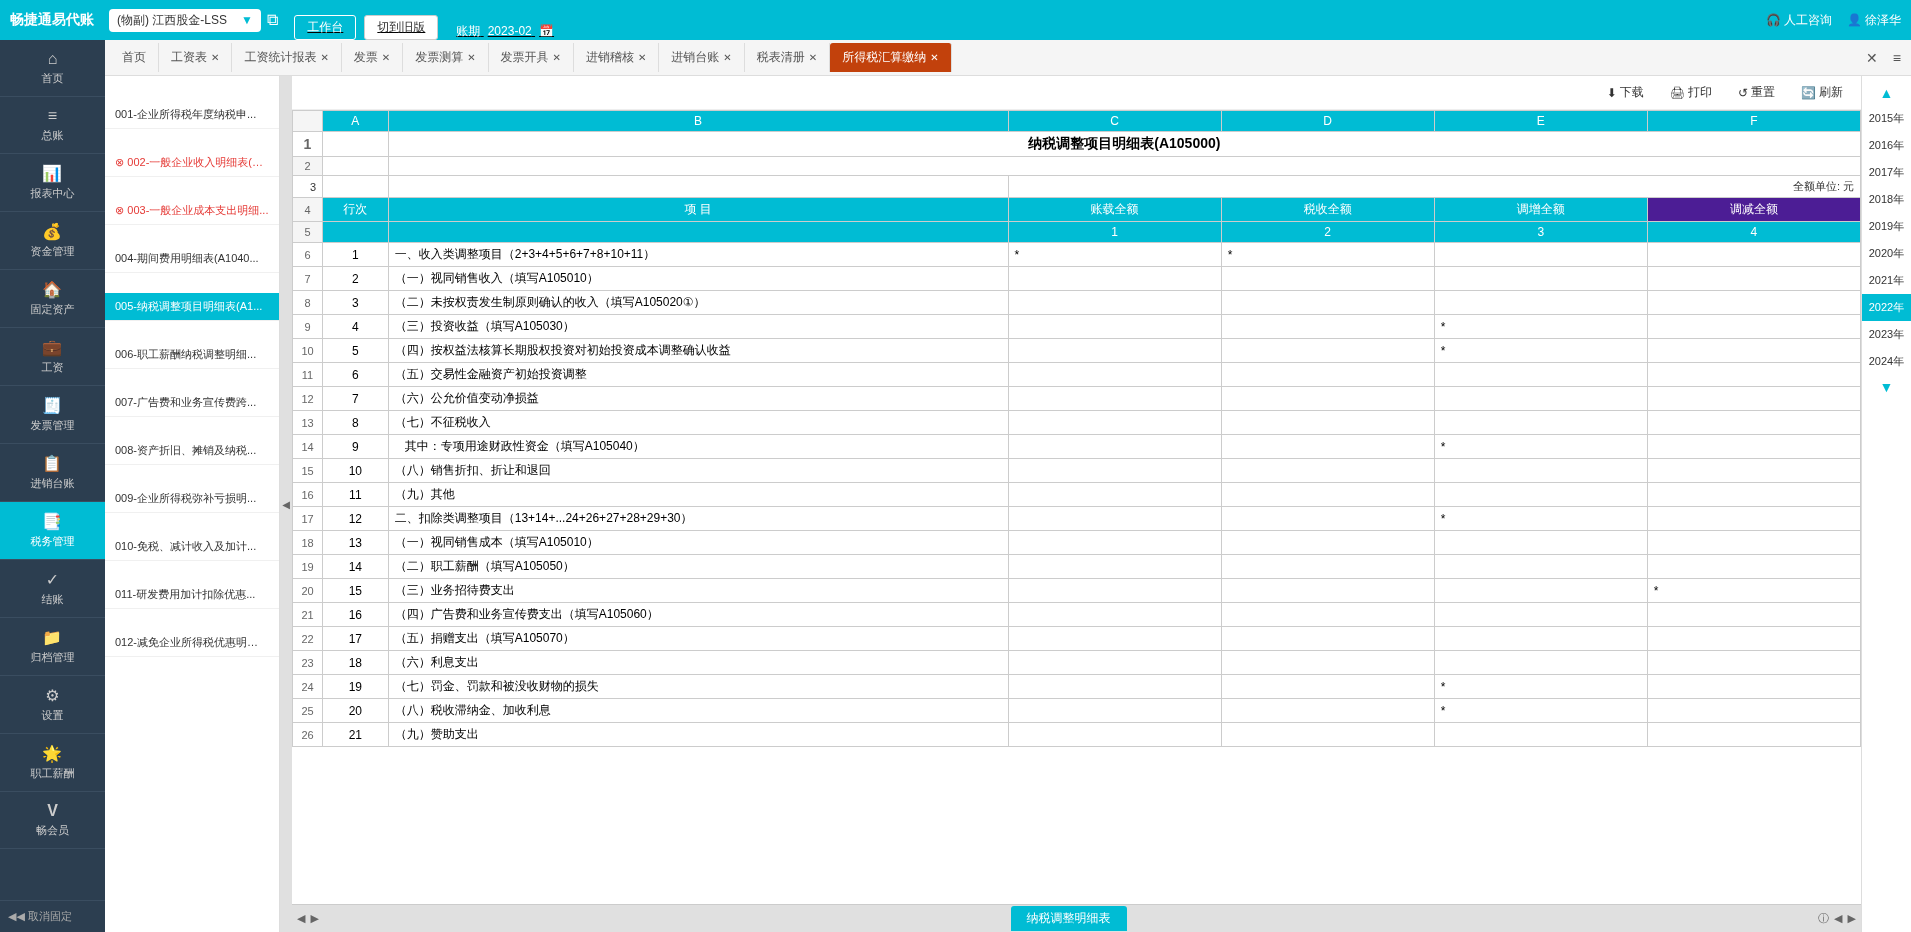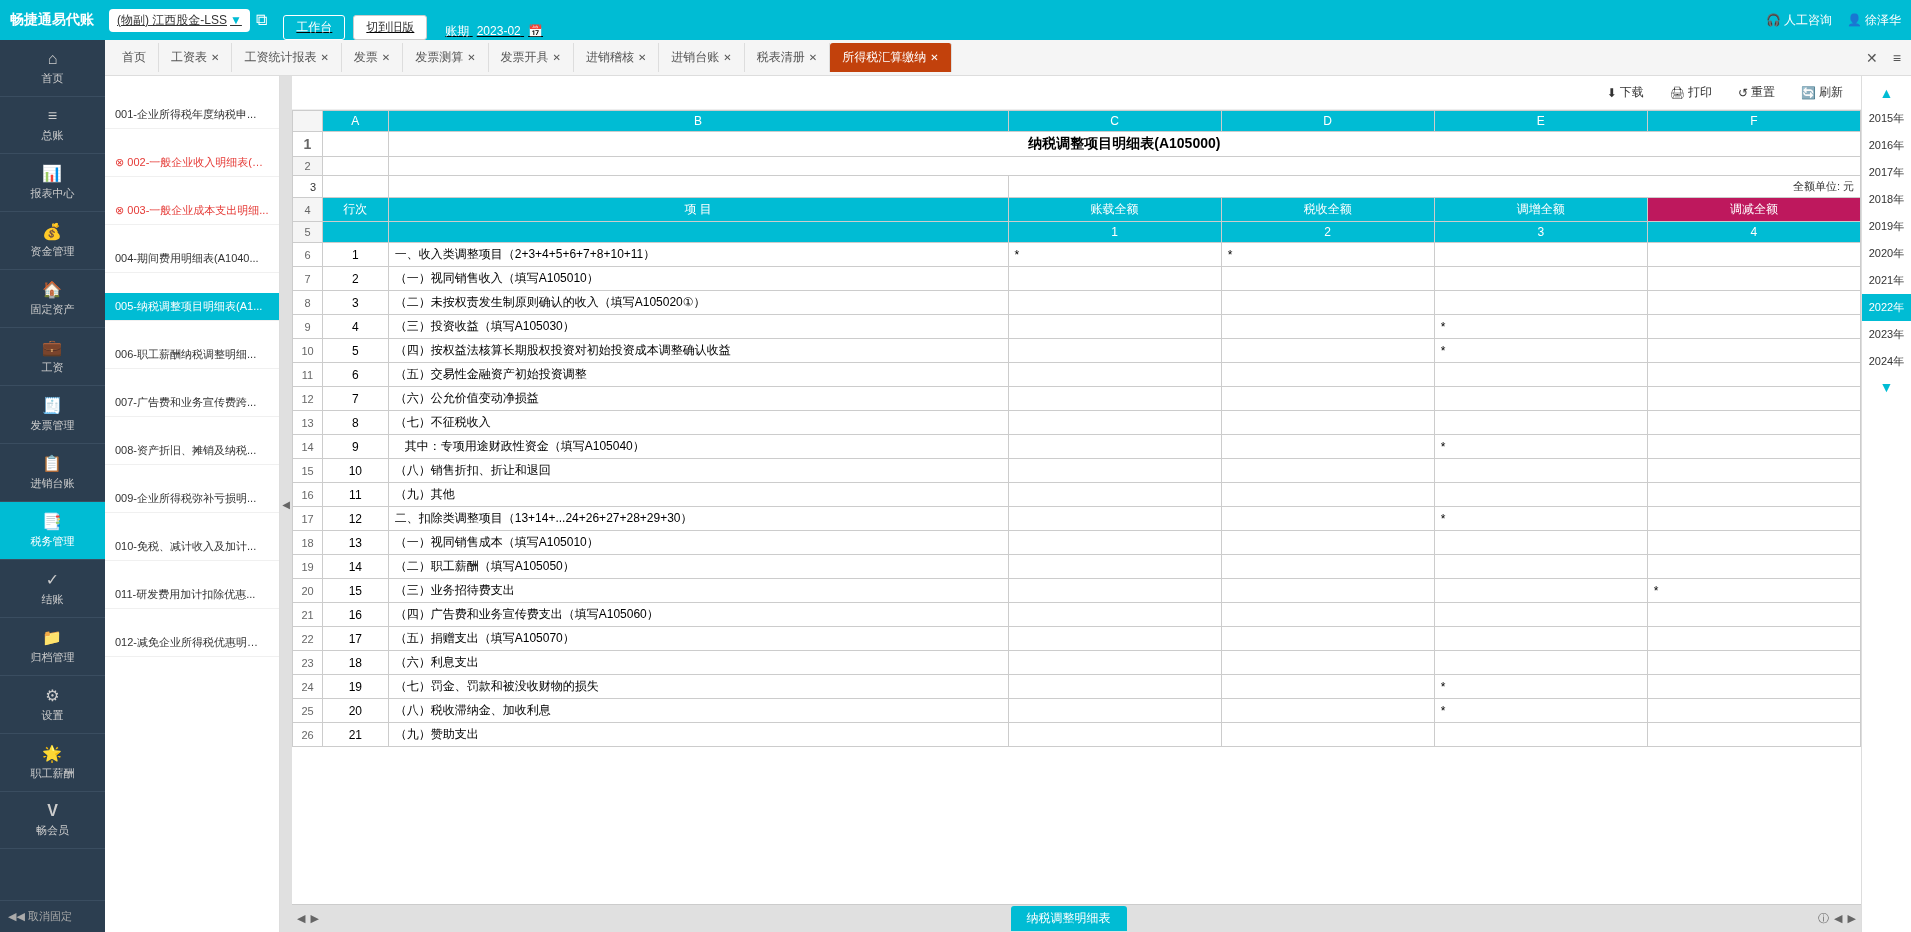--- a/index.html
+++ b/index.html
@@ -1,21 +1,21 @@
 <!DOCTYPE html>
 <html><head>
   <meta charset="utf-8">
   <style>
     * { box-sizing: border-box; margin: 0; padding: 0; }
     body { font-family: 'Microsoft YaHei', Arial, sans-serif; font-size: 12px; background: #f0f2f5; display: flex; flex-direction: column; height: 932px; overflow: hidden; }
 
     
     .top-bar { background: #00bcd4; height: 40px; display: flex; align-items: center; padding: 0 10px; flex-shrink: 0; }
     .top-bar-logo { color: white; font-size: 14px; font-weight: bold; white-space: nowrap; margin-right: 15px; }
-    .top-bar-company { background: white; border-radius: 4px; padding: 3px 8px; font-size: 12px; color: #333; display: flex; align-items: center; gap: 3px; cursor: pointer; text-decoration: underline; }
+    .top-bar-company { background: white; border-radius: 4px; padding: 3px 8px; font-size: 12px; color: #333; display: flex; align-items: center; gap: 14px; cursor: pointer; }
     .top-bar-company .arrow { color: #00bcd4; }
     .top-bar-center { display: flex; align-items: flex-end; gap: 8px; margin-left: 10px; text-decoration: underline; }
     .btn-workbench { background: #00bcd4; border: 1px solid white; color: white; padding: 3px 12px; border-radius: 3px; cursor: pointer; font-size: 12px; }
     .btn-old { background: white; border: 1px solid #ccc; color: #333; padding: 3px 12px; border-radius: 3px; cursor: pointer; font-size: 12px; }
     .period-label { color: white; font-size: 12px; margin-left: 10px; margin-top: 23px; }
     .top-bar-right { margin-left: auto; display: flex; align-items: center; gap: 15px; color: white; font-size: 12px; }
     .top-bar-right span { cursor: pointer; display: flex; align-items: center; gap: 3px; }
 
     
     .main-layout { display: flex; flex: 1; overflow: hidden; }
@@ -308,21 +308,21 @@
                 <td colspan="4" style="text-align:right;">全额单位: 元</td>
               </tr>
 
               <tr style="background:#00bcd4;color:white;">
                 <td class="row-num">4</td>
                 <td style="background:#00bcd4;color:white;text-align:center;">行次</td>
                 <td style="background:#00bcd4;color:white;text-align:center;">项 目</td>
                 <td style="background:#00bcd4;color:white;text-align:center;">账载全额</td>
                 <td style="background:#00bcd4;color:white;text-align:center;">税收全额</td>
                 <td style="background:#00bcd4;color:white;text-align:center;">调增全额</td>
-                <td style="background:#be185d;color:white;text-align:center;">调减全额</td>
+                <td style="background:#4c1d95;color:white;text-align:center;">调减全额</td>
               </tr>
 
               <tr style="background:#00bcd4;color:white;">
                 <td class="row-num">5</td>
                 <td style="background:#00bcd4;"></td>
                 <td style="background:#00bcd4;"></td>
                 <td style="background:#00bcd4;color:white;text-align:center;">1</td>
                 <td style="background:#00bcd4;color:white;text-align:center;">2</td>
                 <td style="background:#00bcd4;color:white;text-align:center;">3</td>
                 <td style="background:#00bcd4;color:white;text-align:center;">4</td>

